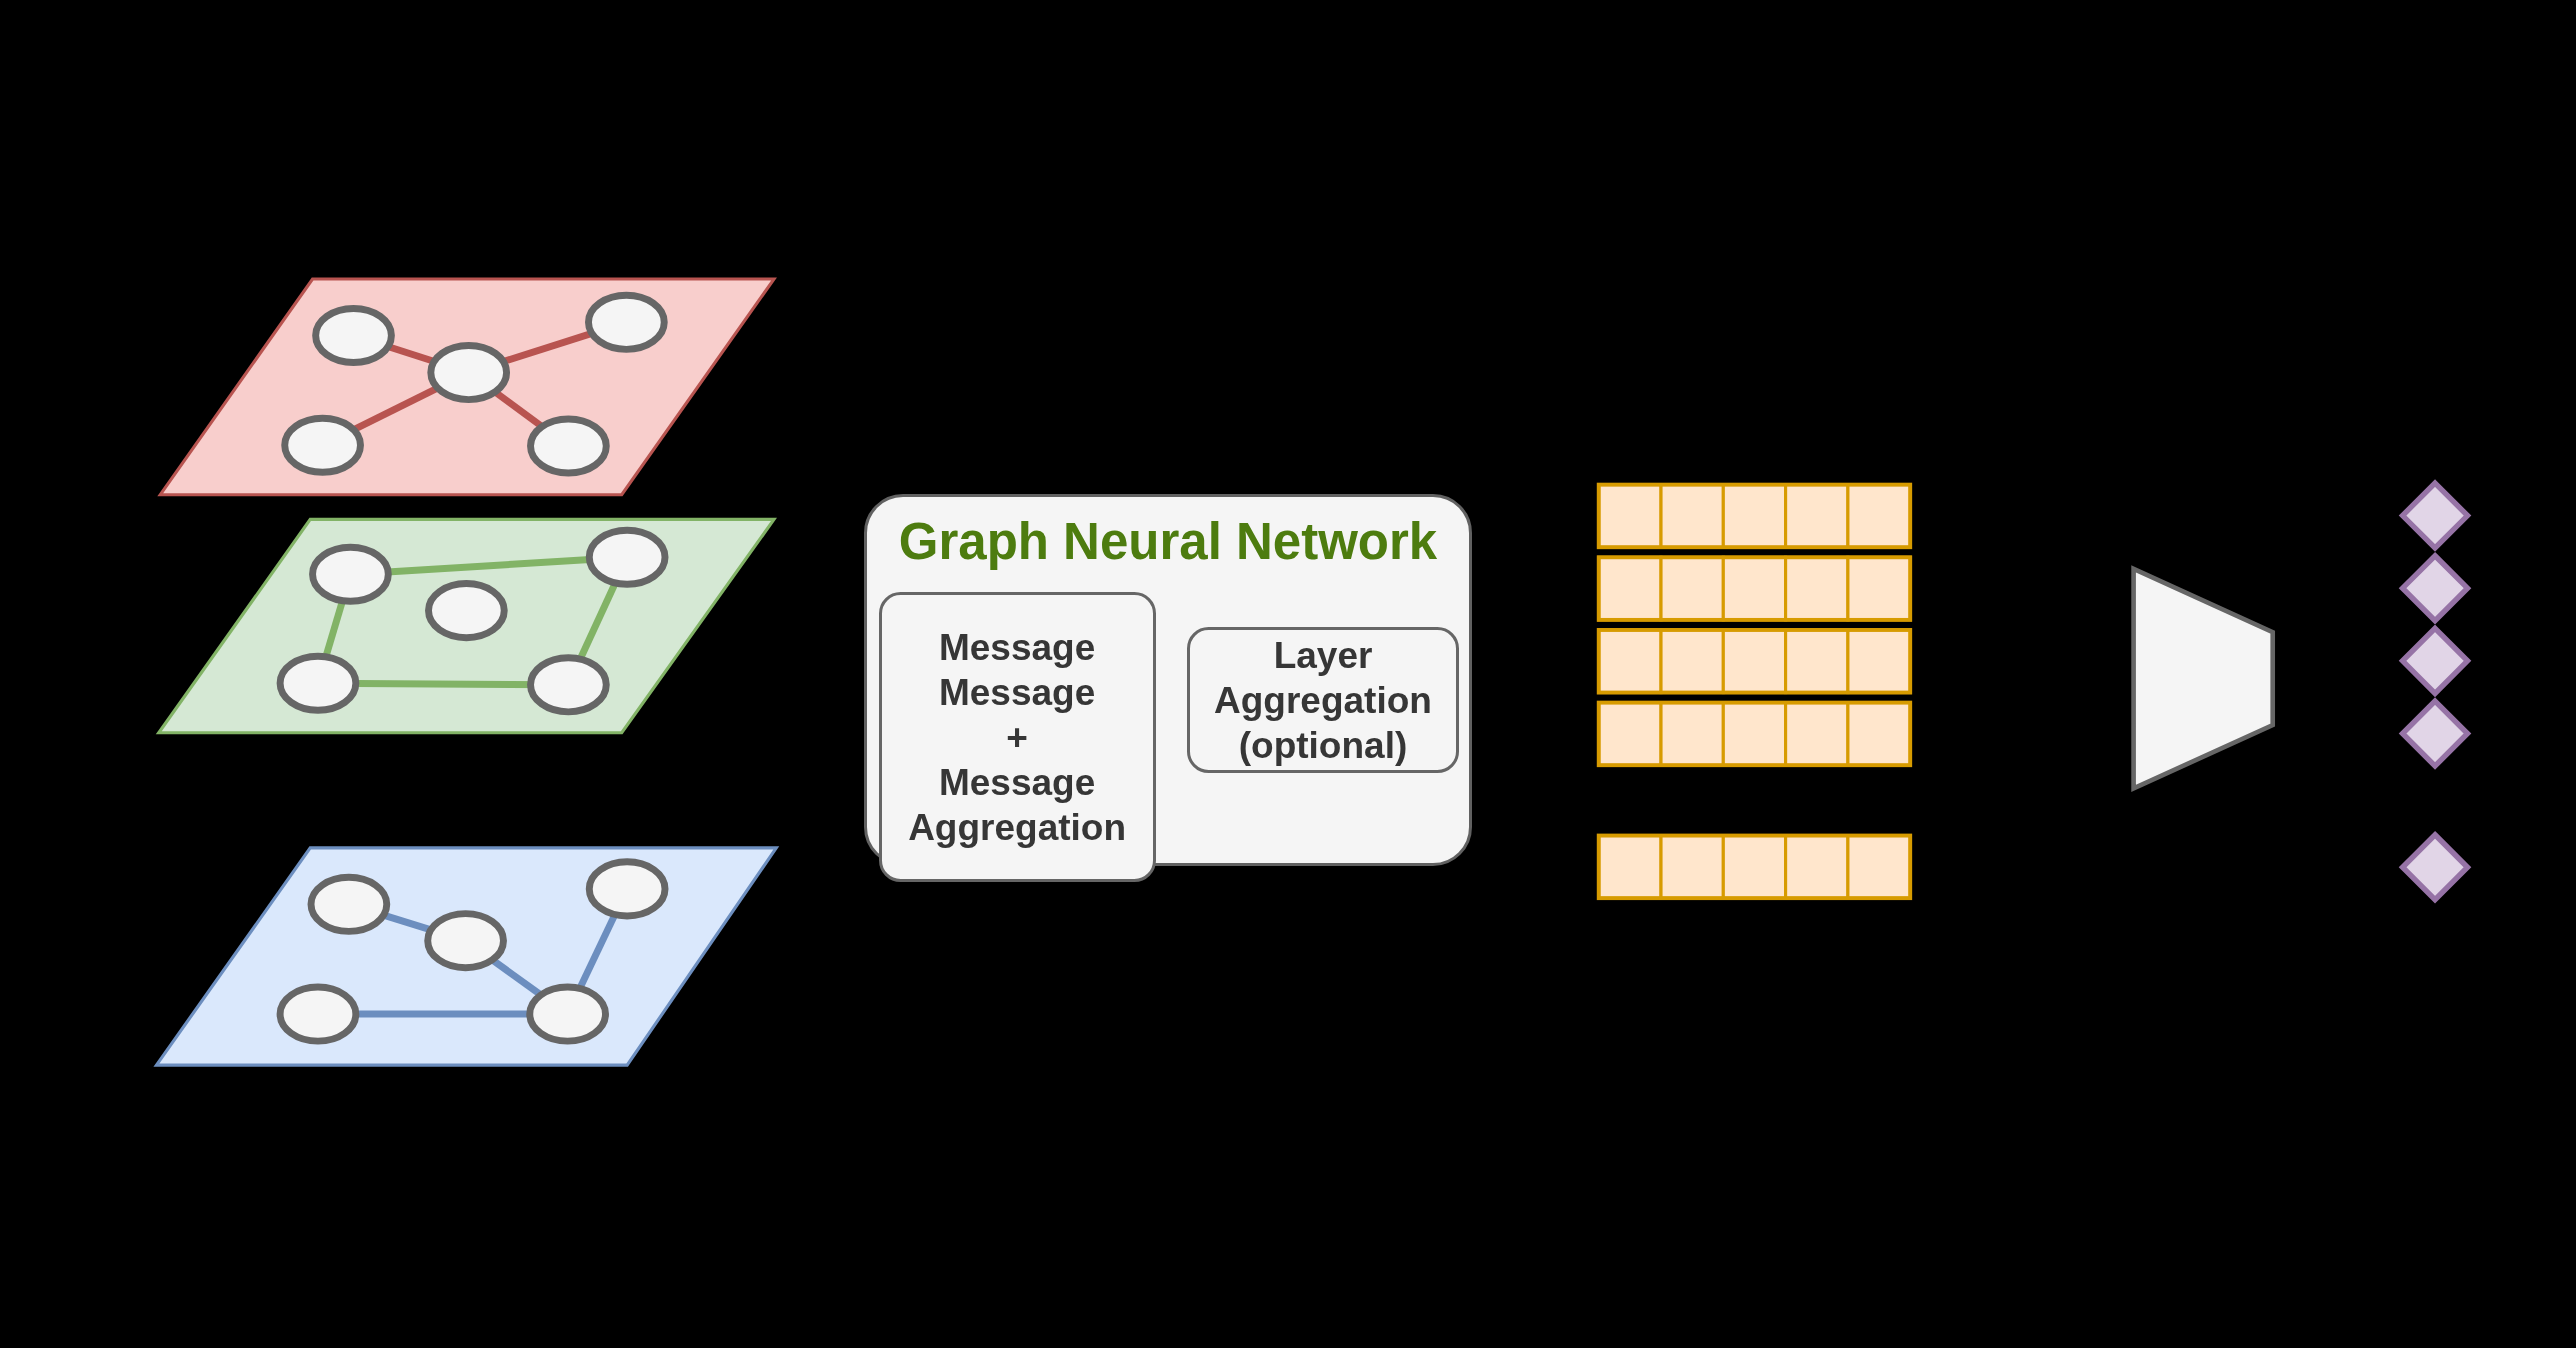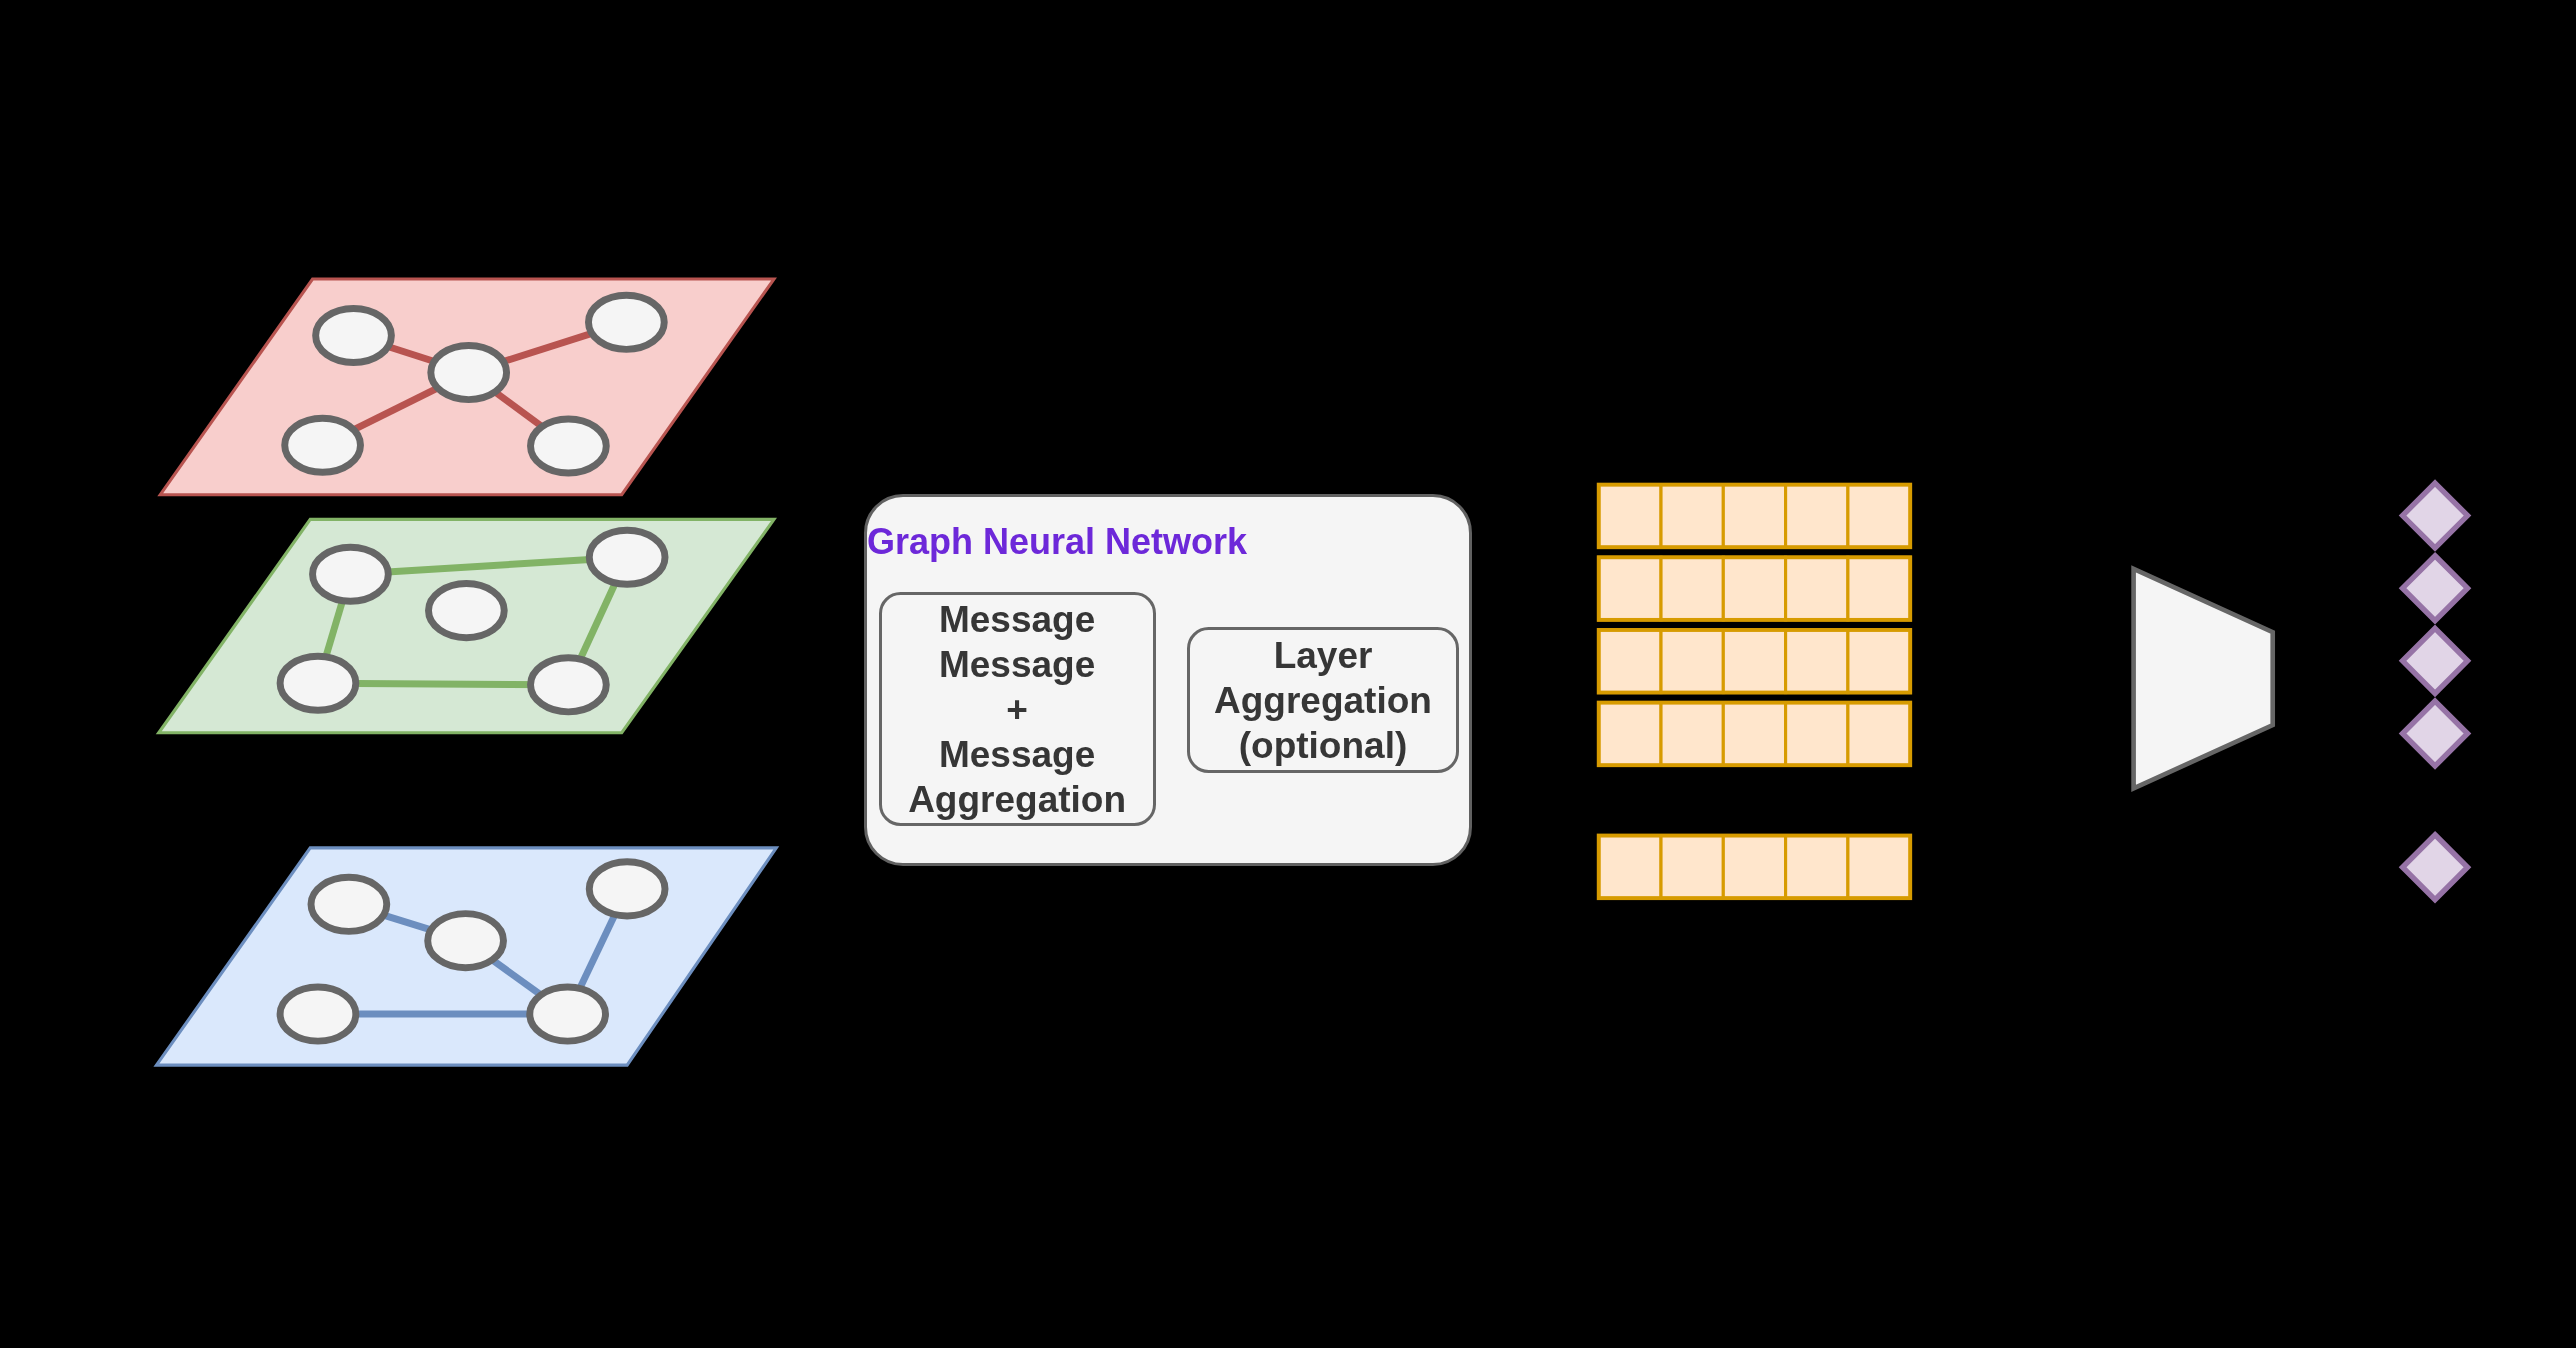--- a/index.html
+++ b/index.html
@@ -32,24 +32,25 @@
     height: 372px;
     box-sizing: border-box;
     background: #F5F5F5;
     border: 3.9px solid #616161;
     border-radius: 39px;
   }
   .gnn-title {
     position: absolute;
     left: 0; right: 0;
     top: 17px;
-    font-size: 36px;
+    text-align: center;
+    font-size: 51px;
     font-weight: bold;
     line-height: 56px;
-    color: #6d28d9;
+    color: #4d7c0f;
     letter-spacing: 0px;
     white-space: nowrap;
   }
   .sub-box {
     position: absolute;
     box-sizing: border-box;
     background: #F5F5F5;
     border: 3.1px solid #666666;
     border-radius: 21.6px;
     display: flex;
@@ -60,21 +61,21 @@
     color: #363636;
     font-weight: bold;
     font-size: 37px;
   }
   .sub-box .line { line-height: 45px; white-space: nowrap; }
   .sub-box .line.italic { }
   .message-box {
     left: 11.6px;
     top: 95px;
     width: 277px;
-    height: 234px;
+    height: 290px;
   }
   .layer-box {
     left: 320px;
     top: 130px;
     width: 272px;
     height: 146px;
   }
 </style>
 </head>
 <body>

